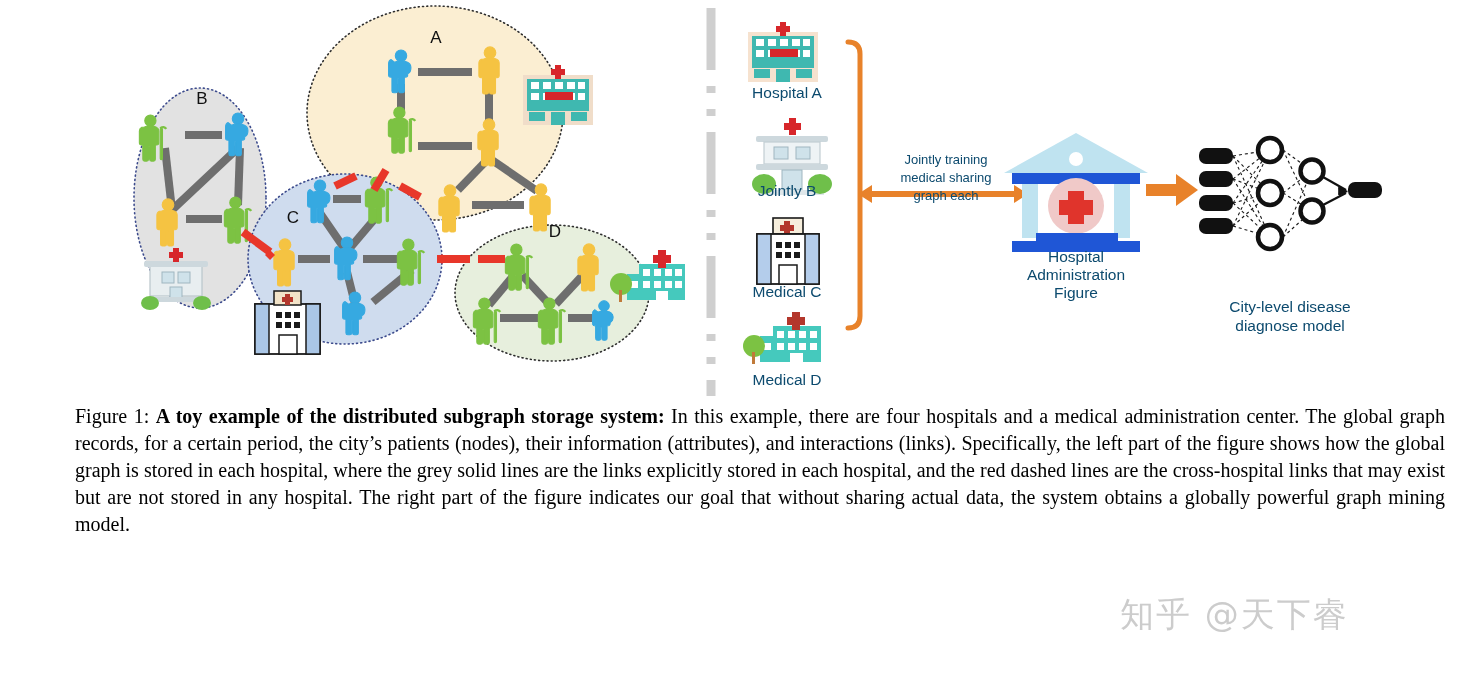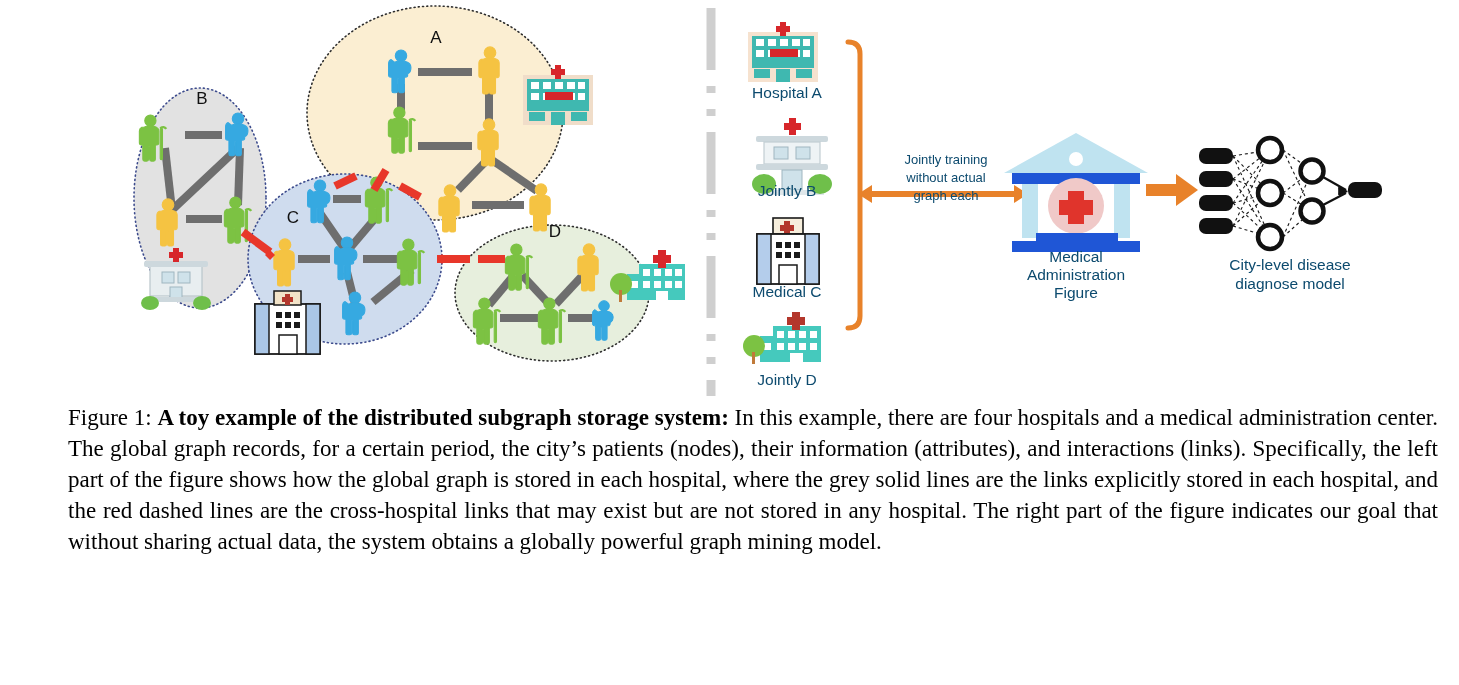--- a/index.html
+++ b/index.html
@@ -24,31 +24,31 @@
     position: absolute;
     font-family: "Liberation Sans", sans-serif;
     color: #0c4a6e;
     text-align: center;
     line-height: 1.18;
     white-space: pre;
     pointer-events: none;
   }
   .lbl-hosp   { font-size: 15.5px; }
   .lbl-center { font-size: 15.5px; }
-  .lbl-net    { font-size: 15.5px; }
+  .lbl-net    { font-size: 15.5px; margin-top: 42px; }
   .lbl-arrow  { font-size: 13px; }
   .lbl-cluster{ font-size: 17px; color:#111; }
 
   
   #caption {
     position: absolute;
-    left: 68px; top: 403px;
+    left: 75px; top: 403px;
     width: 1370px;
     font-family: "Liberation Serif", serif;
-    font-size: 23px;
+    font-size: 20px;
     line-height: 1.345;
     color: #000;
     text-align: justify;
     text-justify: inter-word;
   }
   #caption b { font-weight: bold; }
 
   
   #watermark {
     position: absolute;
@@ -448,31 +448,32 @@
     </svg>
 
     <div class="lbl lbl-cluster" style="left:426px; top:28px; width:20px;">A</div>
     <div class="lbl lbl-cluster" style="left:192px; top:89px; width:20px;">B</div>
     <div class="lbl lbl-cluster" style="left:283px; top:208px; width:20px;">C</div>
     <div class="lbl lbl-cluster" style="left:545px; top:222px; width:20px;">D</div>
 
     <div class="lbl lbl-hosp" style="left:722px; top:84px; width:130px;">Hospital A</div>
     <div class="lbl lbl-hosp" style="left:722px; top:182px; width:130px;">Jointly B</div>
     <div class="lbl lbl-hosp" style="left:722px; top:283px; width:130px;">Medical C</div>
-    <div class="lbl lbl-hosp" style="left:722px; top:371px; width:130px;">Jointly D</div>
+    <div class="lbl lbl-hosp" style="left:722px; top:371px; width:130px;">Medical D</div>
 
     <div class="lbl lbl-arrow" style="left:878px; top:152px; width:136px;">Jointly training</div>
-    <div class="lbl lbl-arrow" style="left:878px; top:170px; width:136px;">without actual</div>
+    <div class="lbl lbl-arrow" style="left:878px; top:170px; width:136px;">medical sharing</div>
     <div class="lbl lbl-arrow" style="left:878px; top:188px; width:136px;">graph each</div>
 
-    <div class="lbl lbl-center" style="left:1000px; top:248px; width:152px;">Medical</div>
+    <div class="lbl lbl-center" style="left:1000px; top:248px; width:152px;">Hospital</div>
     <div class="lbl lbl-center" style="left:1000px; top:266px; width:152px;">Administration</div>
     <div class="lbl lbl-center" style="left:1000px; top:284px; width:152px;">Figure</div>
 
     <div class="lbl lbl-net" style="left:1192px; top:256px; width:196px;">City-level disease</div>
     <div class="lbl lbl-net" style="left:1192px; top:275px; width:196px;">diagnose model</div>
 
   </div>
 
   <div id="caption"><span>Figure 1: </span><b>A toy example of the distributed subgraph storage system:</b><span> In this example, there are four hospitals and a medical administration center. The global graph records, for a certain period, the city’s patients (nodes), their information (attributes), and interactions (links). Specifically, the left part of the figure shows how the global graph is stored in each hospital, where the grey solid lines are the links explicitly stored in each hospital, and the red dashed lines are the cross-hospital links that may exist but are not stored in any hospital. The right part of the figure indicates our goal that without sharing actual data, the system obtains a globally powerful graph mining model.</span></div>
 
+  <div id="watermark">知乎 @天下睿</div>
 
 </div>
 
 </body></html>

